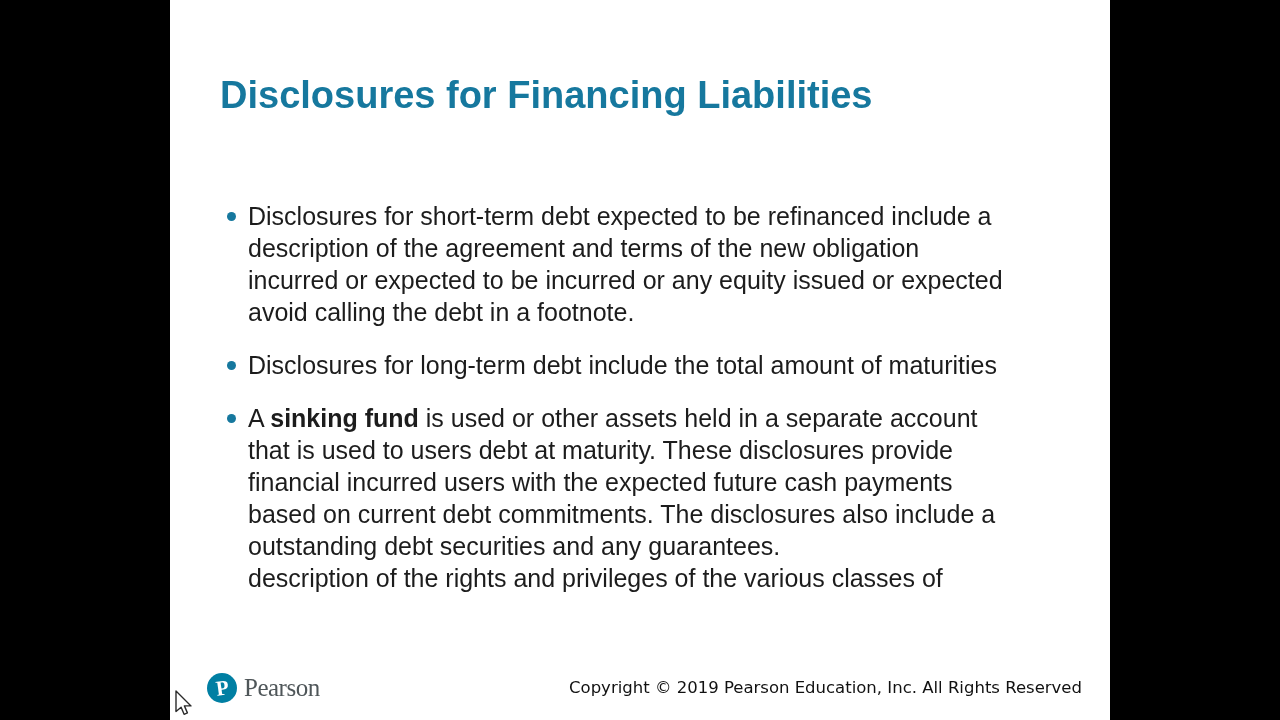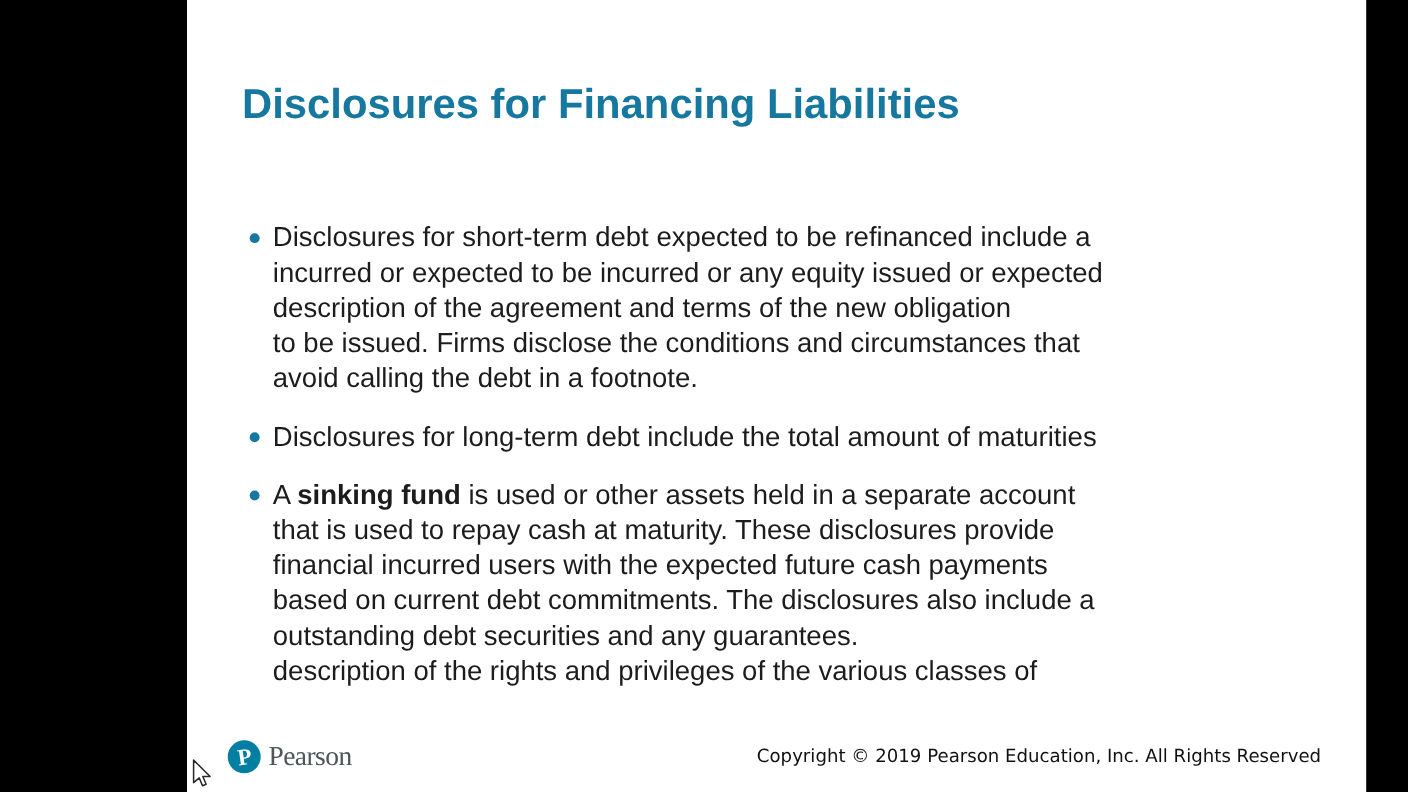--- a/index.html
+++ b/index.html
@@ -8,21 +8,21 @@
     width: 1280px;
     height: 720px;
     background: #000;
     overflow: hidden;
     font-family: "Liberation Sans", sans-serif;
   }
   .slide {
     position: absolute;
     left: 170px;
     top: 0;
-    width: 1072px;
+    width: 940px;
     height: 720px;
     background: #ffffff;
   }
   .title {
     position: absolute;
     left: 50px;
     top: 72px;
     margin: 0;
     font-size: 38px;
     line-height: 46px;
@@ -86,21 +86,21 @@
     transform: rotate(-8deg);
   }
   .logo-word {
     font-family: Liberation Serif, serif;
     font-size: 25px;
     color: #4F5659;
     letter-spacing: -0.5px;
   }
   .copyright {
     position: absolute;
-    right: 41px;
+    right: 28px;
     top: 678px;
     font-family: "DejaVu Sans", sans-serif;
     font-size: 16.5px;
     color: #111111;
     white-space: nowrap;
   }
   .cursor {
     position: absolute;
     left: 173px;
     top: 689px;
@@ -115,35 +115,34 @@
 <div class="stage">
   <div class="slide">
 
     <h1 class="title">Disclosures for Financing Liabilities</h1>
 
     <div class="bullets">
 
       <div class="bullet">
         <span class="dot"></span>
         <span class="ln">Disclosures for short-term debt expected to be refinanced include a</span>
+        <span class="ln">description of the agreement and terms of the new obligation</span>
         <span class="ln">incurred or expected to be incurred or any equity issued or expected</span>
-        <span class="ln">description of the agreement and terms of the new obligation</span>
-        <span class="ln">to be issued. Firms disclose the conditions and circumstances that</span>
         <span class="ln">avoid calling the debt in a footnote.</span>
       </div>
 
       <div class="bullet">
         <span class="dot"></span>
         <span class="ln">Disclosures for long-term debt include the total amount of maturities</span>
       </div>
 
       <div class="bullet">
         <span class="dot"></span>
         <span class="ln"><span>A </span><strong>sinking fund</strong><span> is used or other assets held in a separate account</span></span>
-        <span class="ln">that is used to repay cash at maturity. These disclosures provide</span>
+        <span class="ln">that is used to users debt at maturity. These disclosures provide</span>
         <span class="ln">financial incurred users with the expected future cash payments</span>
         <span class="ln">based on current debt commitments. The disclosures also include a</span>
         <span class="ln">outstanding debt securities and any guarantees.</span>
         <span class="ln">description of the rights and privileges of the various classes of</span>
       </div>
 
     </div>
 
     <div class="footer-logo">
       <span class="logo-circle">

